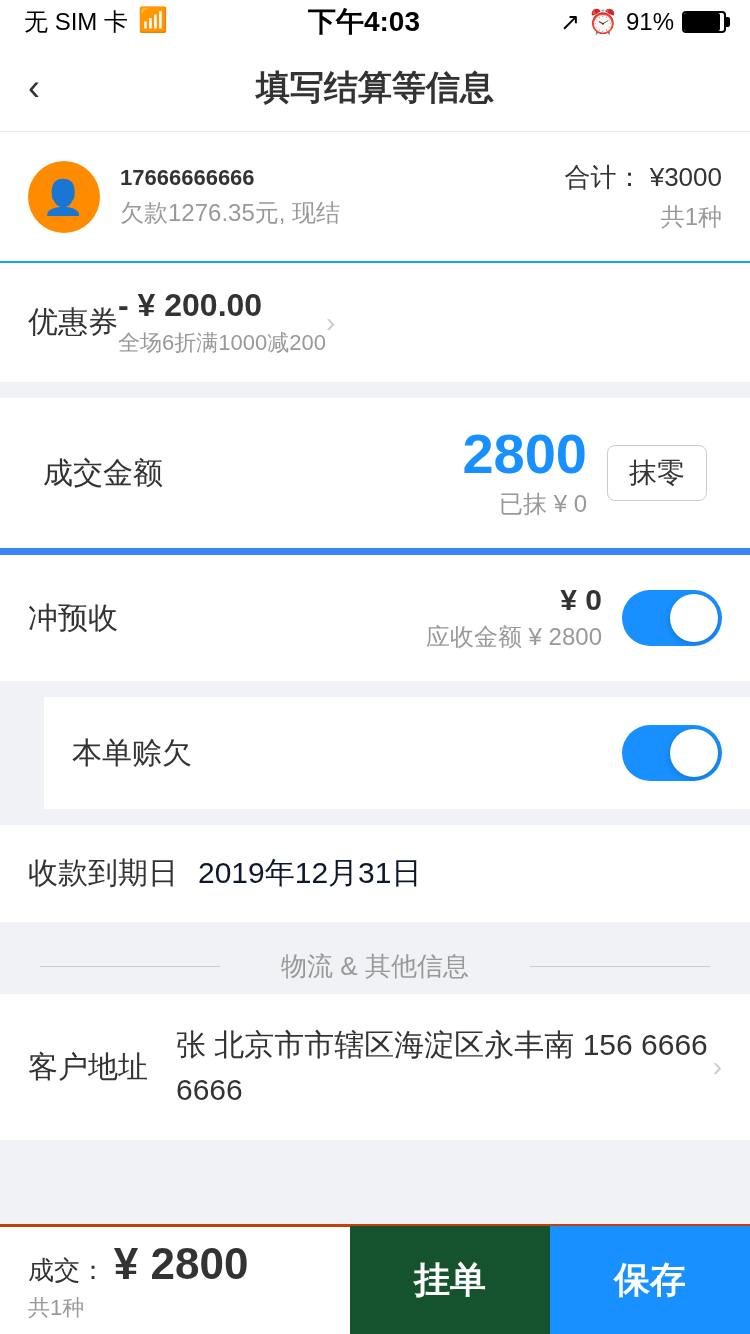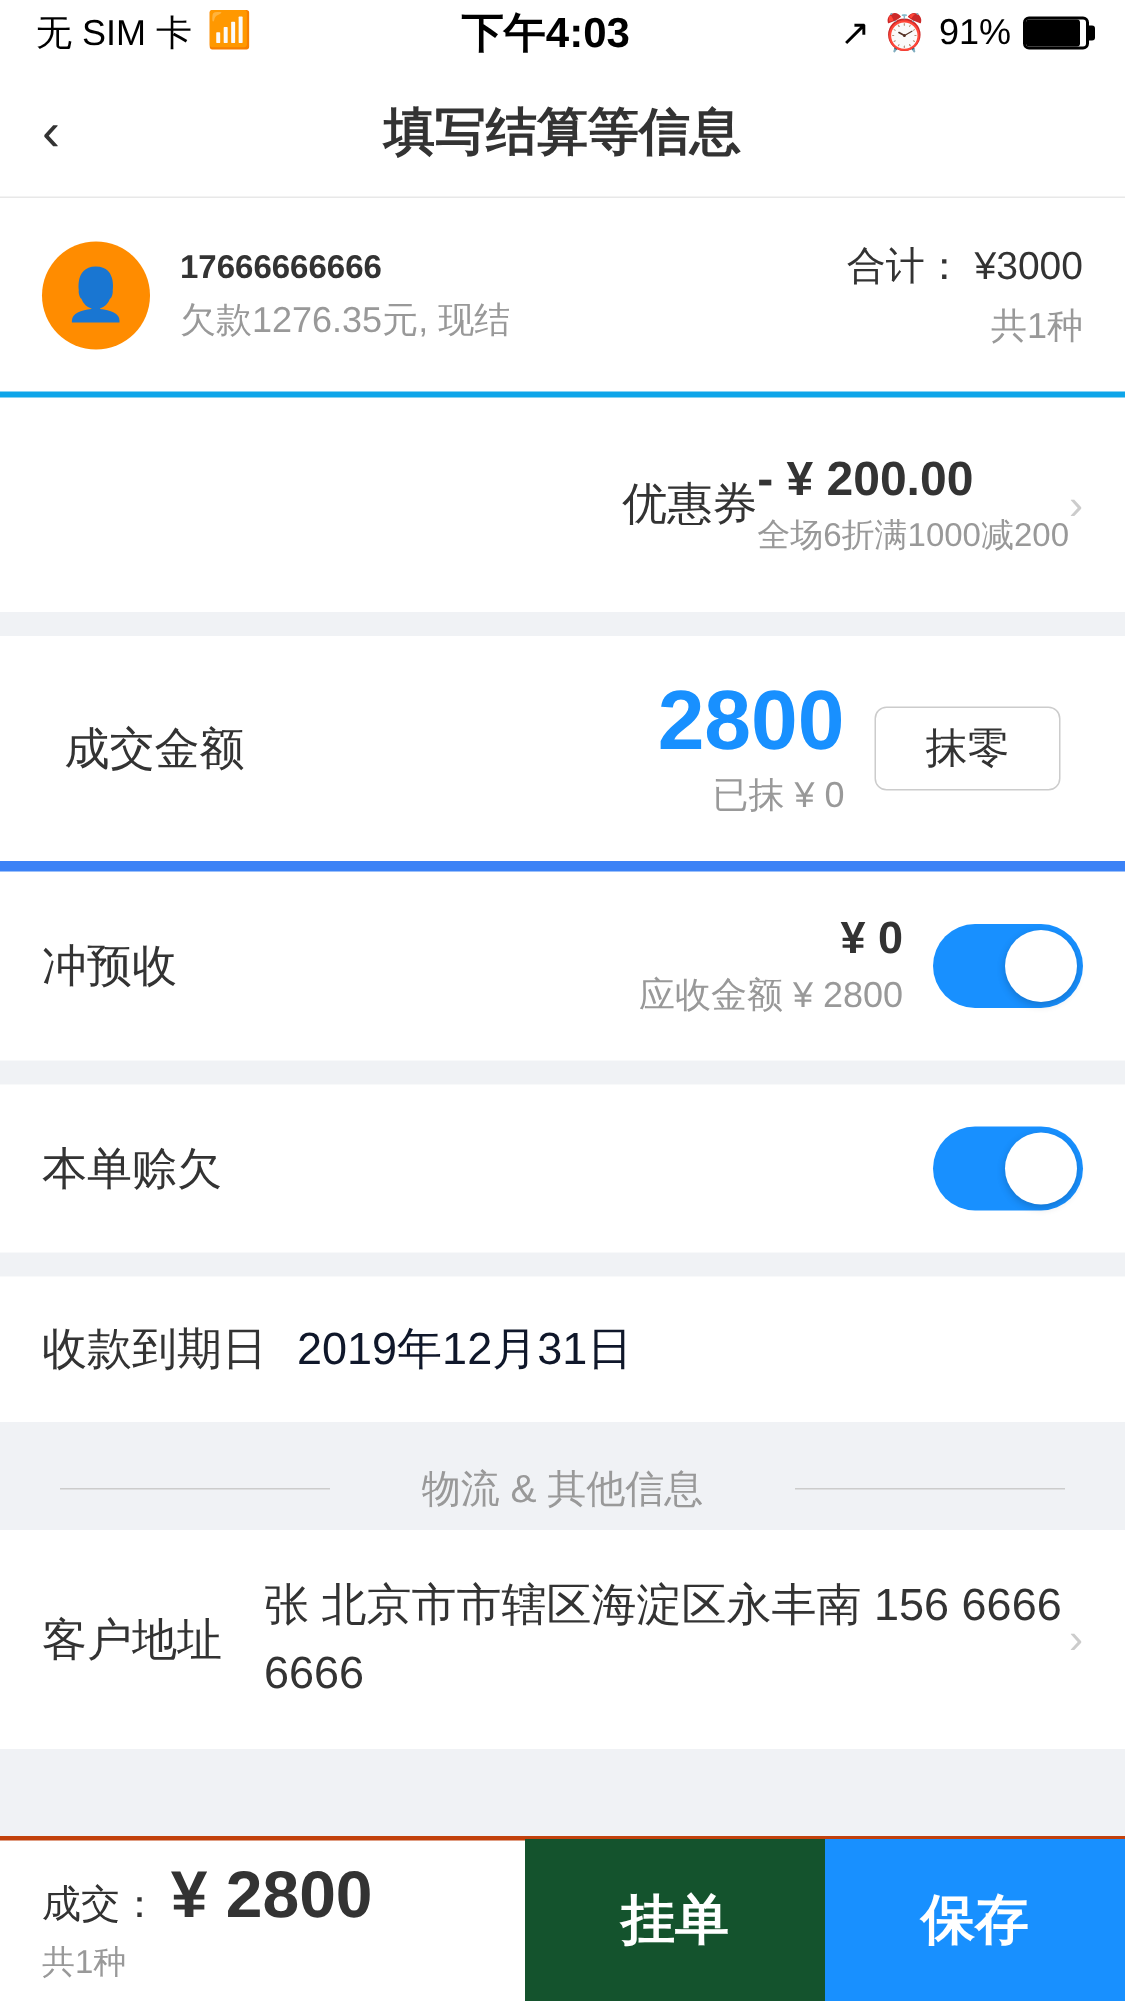--- a/index.html
+++ b/index.html
@@ -111,25 +111,25 @@
     }
     .customer-info {}
     .customer-phone { font-size: 22px; font-weight: 600; color: #333; }
     .customer-sub { font-size: 24px; color: #999; margin-top: 6px; }
     .customer-right { text-align: right; }
     .total-label { font-size: 26px; color: #333; }
     .total-count { font-size: 24px; color: #999; margin-top: 6px; }
 
     
     .coupon-row {
-      padding: 36px 28px;
-      display: flex;
-      align-items: center;
-      justify-content: flex-end;
-      border-top: 4px solid #0ea5e9;
+      padding: 24px 28px;
+      display: flex;
+      align-items: center;
+      justify-content: flex-start;
+      border-top: 2px solid #0ea5e9;
     }
     .coupon-label { font-size: 30px; color: #333; }
     .coupon-right {
       display: flex;
       align-items: center;
       gap: 0;
     }
     .coupon-amount { font-size: 32px; color: #333; font-weight: 600; }
     .coupon-sub { font-size: 22px; color: #999; margin-top: 4px; text-align: right; }
     .coupon-arrow { font-size: 28px; color: #ccc; }
@@ -149,21 +149,21 @@
     }
     .amount-label { font-size: 30px; color: #333; }
     .amount-right {
       display: flex;
       align-items: center;
       gap: 20px;
     }
     .amount-value { font-size: 56px; color: #1890ff; font-weight: 600; line-height: 1; }
     .amount-sub { font-size: 24px; color: #999; margin-top: 6px; text-align: right; }
     .round-btn {
-      width: 124px; height: 56px;
+      width: 100px; height: 56px;
       border: 1.5px solid #ccc;
       border-radius: 8px;
       display: flex; align-items: center; justify-content: center;
       font-size: 28px;
       color: #333;
       background: #fff;
       cursor: pointer;
     }
 
     
@@ -204,20 +204,21 @@
     }
 
     
     .debt-section {
       background: #fff;
       padding: 28px 28px;
       display: flex;
       align-items: center;
       justify-content: space-between;
       margin-bottom: 16px;
+      margin-left: 44px;
     }
     .debt-label { font-size: 30px; color: #333; }
 
     
     .due-section {
       background: #fff;
       padding: 28px 28px;
       display: flex;
       align-items: center;
       margin-bottom: 16px;

